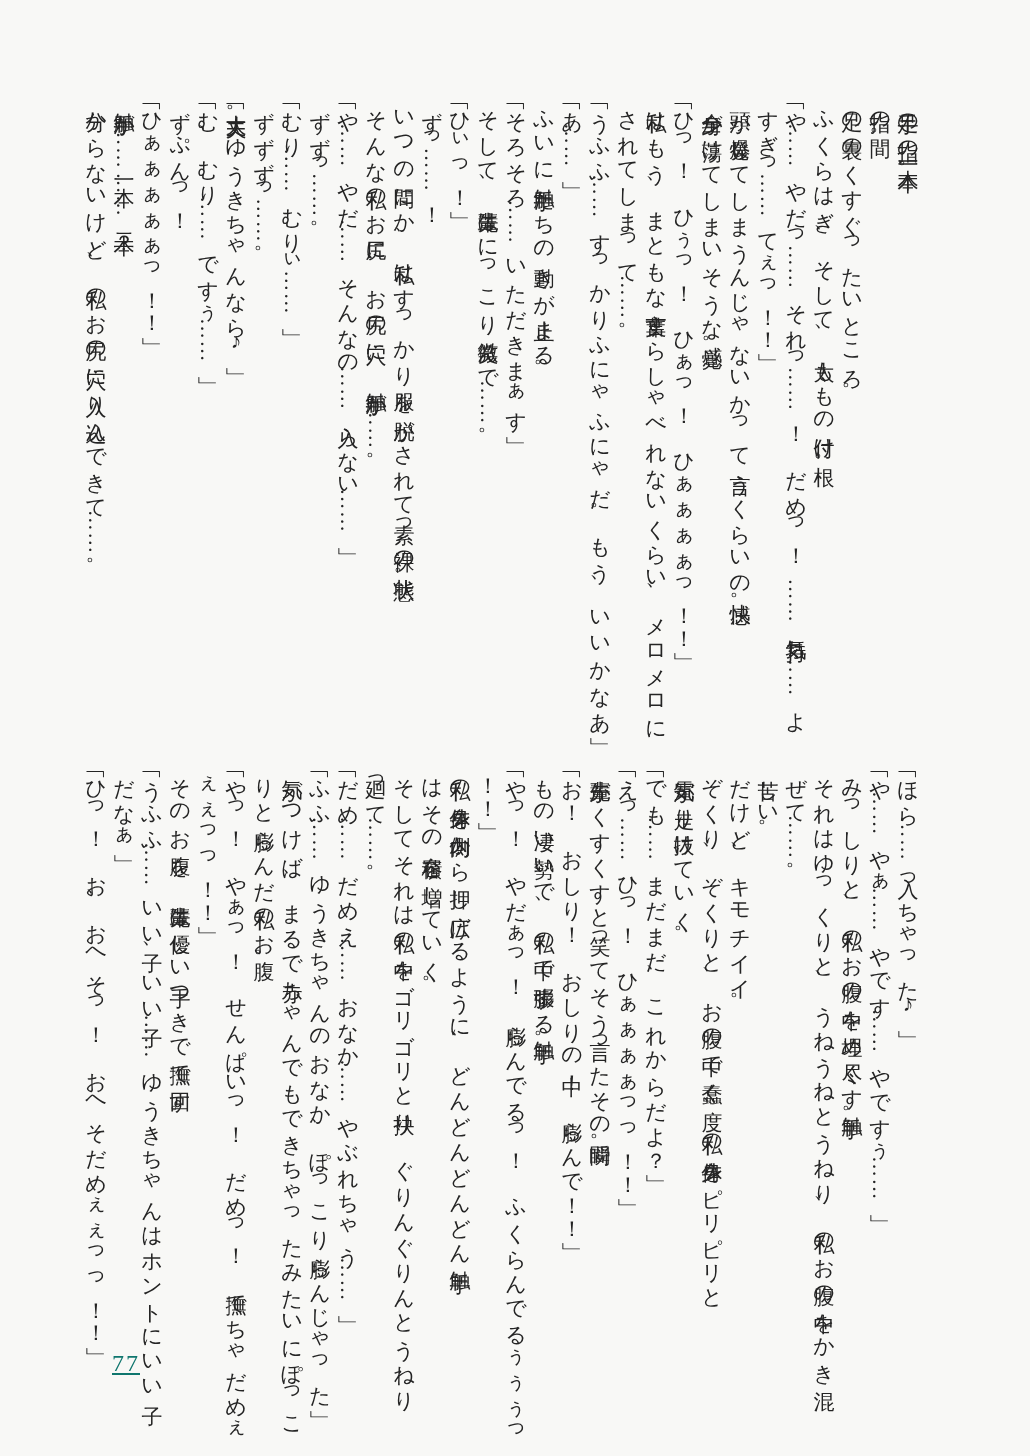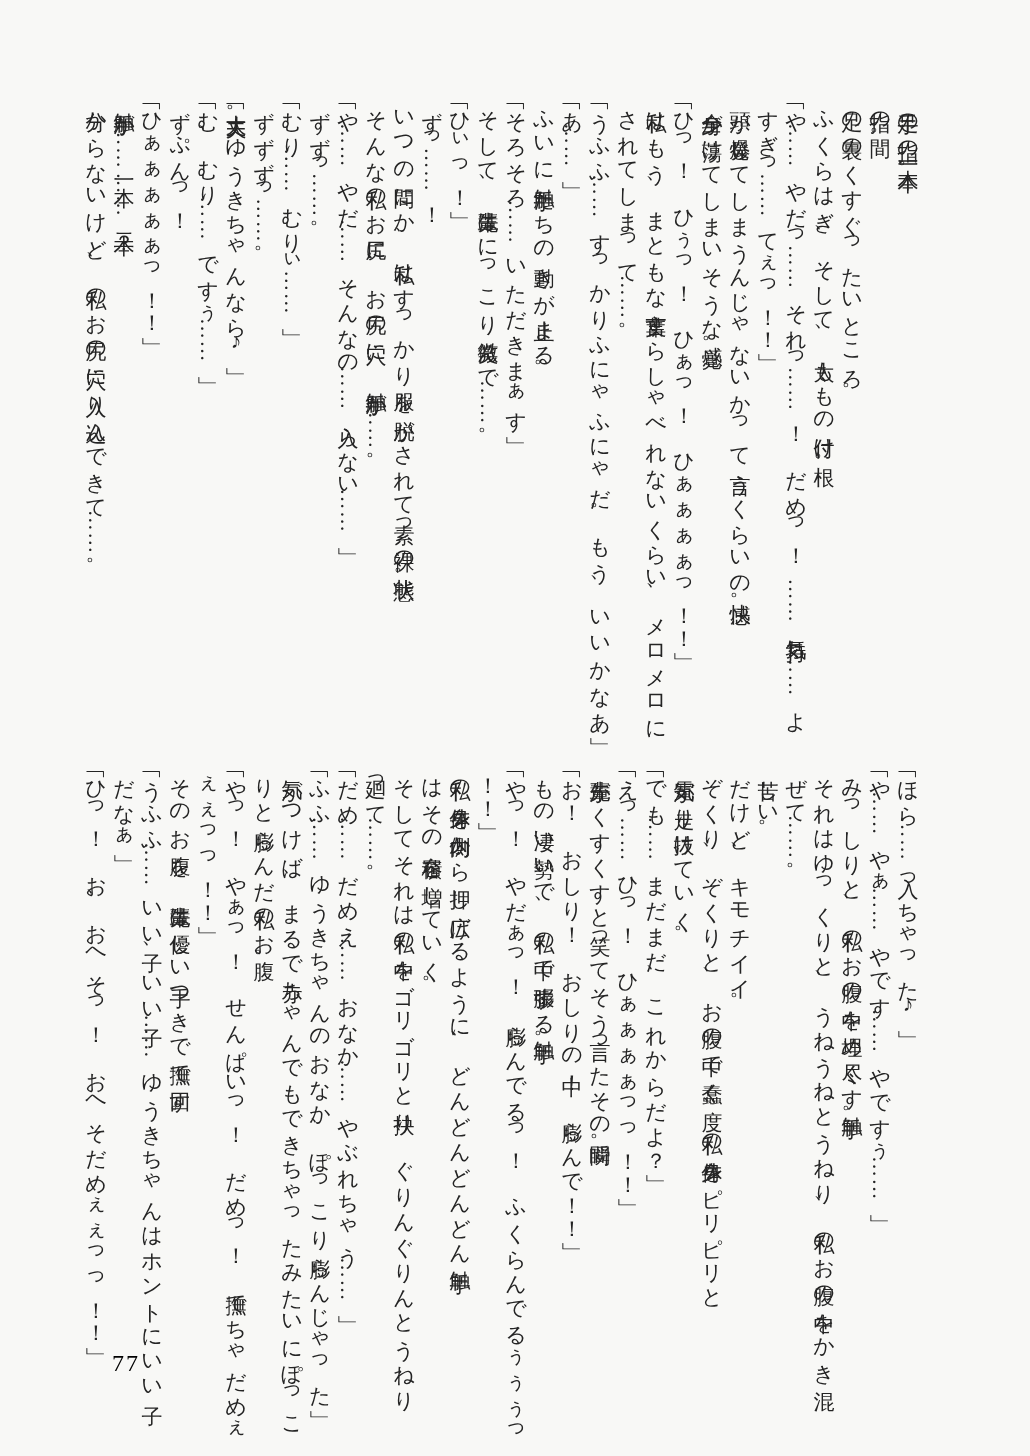--- a/index.html
+++ b/index.html
@@ -36,22 +36,23 @@
   }
   #bottom-block {
     top: 764px;
     right: 108px;
   }
   .page-number {
     position: absolute;
     left: 112px;
     top: 1350px;
     font-size: 24px;
-    color: #000000;
+    color: #0f766e;
     letter-spacing: 2px;
+    text-decoration: underline;
   }
 </style>
 </head>
 <body>
 
 <div class="page">
 
   <div class="vblock" id="top-block">
     <div class="ln">手足の指の一本一本。</div>
     <div class="ln">指の間。</div>

